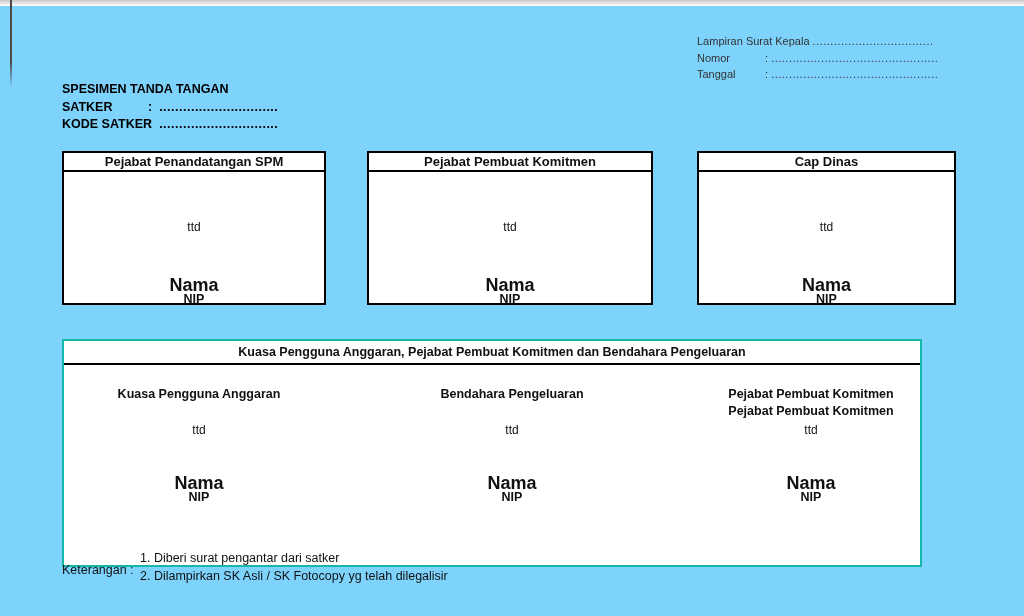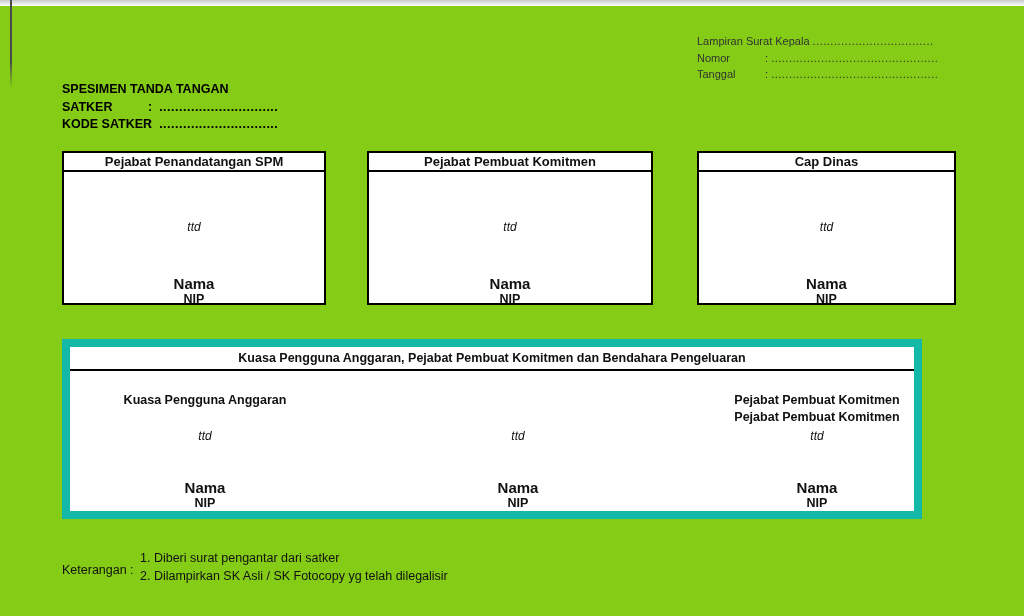--- a/index.html
+++ b/index.html
@@ -1,21 +1,21 @@
 <!DOCTYPE html>
 <html><head>
 <meta charset="utf-8">
 <style>
   * { margin: 0; padding: 0; box-sizing: border-box; }
   html, body { background: #ffffff; }
   .page {
     position: relative;
     width: 1024px;
     height: 616px;
-    background: #84cc16;
+    background: #7dd3fc;
     font-family: "Liberation Sans", sans-serif;
     color: #111111;
     overflow: hidden;
   }
   .top-shadow {
     position: absolute; left: 0; top: 0; width: 1024px; height: 6px;
     background: linear-gradient(#c9c9c9, #ffffff);
   }
   .edge-line {
     position: absolute; left: 10px; top: 0; width: 2px; height: 88px;
@@ -46,34 +46,34 @@
   .sig-box-2 { left: 367px; width: 286px; }
   .sig-box-3 { left: 697px; width: 259px; }
   .sig-box-title {
     height: 19px; border-bottom: 2px solid #000;
     font-size: 13px; font-weight: bold; text-align: center;
     line-height: 18px;
   }
   .sig-body { position: relative; height: 131px; }
   .ttd {
     position: absolute; top: 48px; left: 0; right: 0;
-    text-align: center; font-style: italic; font-size: 12px;
+    text-align: center; font-size: 12px;
   }
   .nama {
     position: absolute; top: 103px; left: 0; right: 0;
-    text-align: center; font-weight: bold; font-size: 15px;
+    text-align: center; font-weight: bold; font-size: 18px;
   }
   .nip {
     position: absolute; top: 120px; left: 0; right: 0;
     text-align: center; font-weight: bold; font-size: 12.5px;
   }
   
   .combined {
-    position: absolute; left: 62px; top: 339px; width: 860px; height: 180px;
-    border: 8px solid #14b8a6; background: #fff;
+    position: absolute; left: 62px; top: 339px; width: 860px; height: 228px;
+    border: 2px solid #14b8a6; background: #fff;
   }
   .combined-title {
     height: 24px; border-bottom: 2px solid #000;
     text-align: center; font-weight: bold; font-size: 12.5px;
     line-height: 23px;
   }
   .combined-body { position: relative; height: 150px; }
   .col { position: absolute; top: 0; height: 150px; text-align: center; }
   .col-1 { left: 0px;   width: 270px; }
   .col-2 { left: 300px; width: 296px; }
@@ -161,20 +161,23 @@
       <div class="col col-1">
         <div class="col-head">
           <div>Kuasa Pengguna Anggaran</div>
         </div>
         <div class="ttd">ttd</div>
         <div class="nama">Nama</div>
         <div class="nip">NIP</div>
       </div>
 
       <div class="col col-2">
+        <div class="col-head">
+          <div>Bendahara Pengeluaran</div>
+        </div>
         <div class="ttd">ttd</div>
         <div class="nama">Nama</div>
         <div class="nip">NIP</div>
       </div>
 
       <div class="col col-3">
         <div class="col-head">
           <div>Pejabat Pembuat Komitmen</div>
           <div>Pejabat Pembuat Komitmen</div>
         </div>

